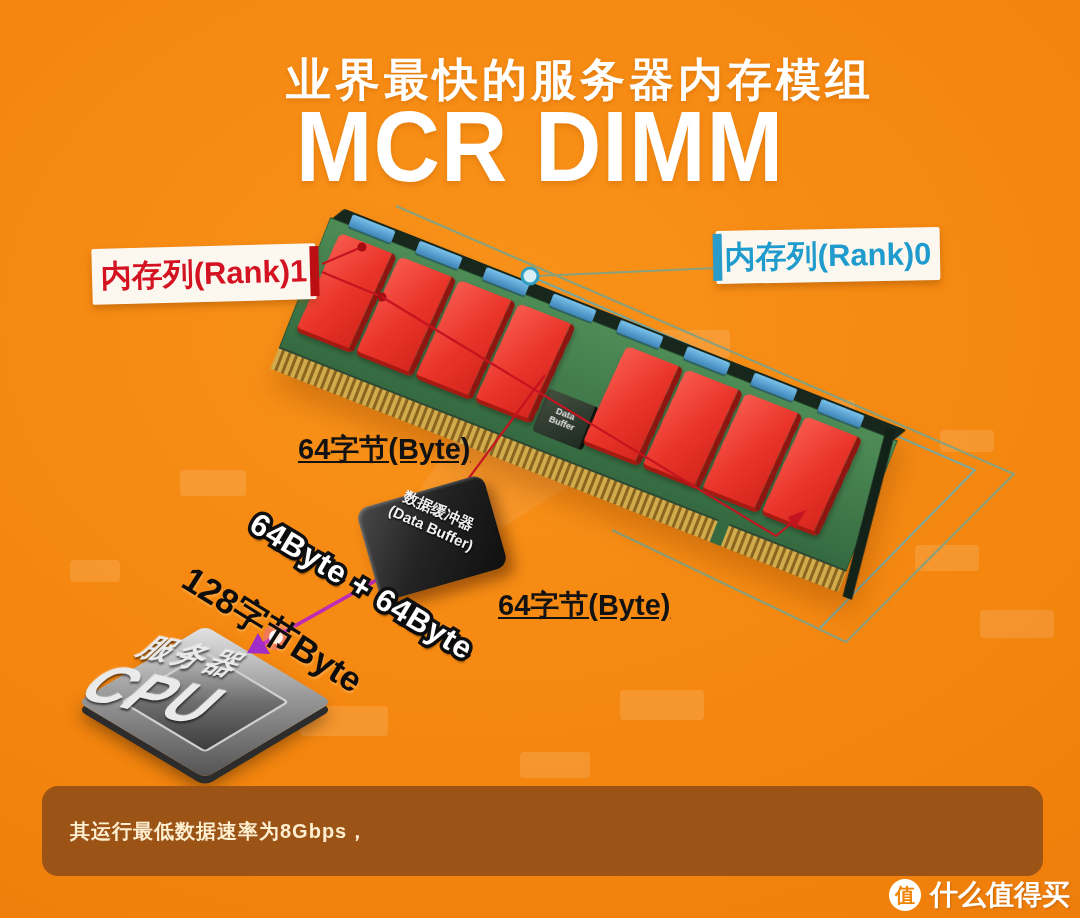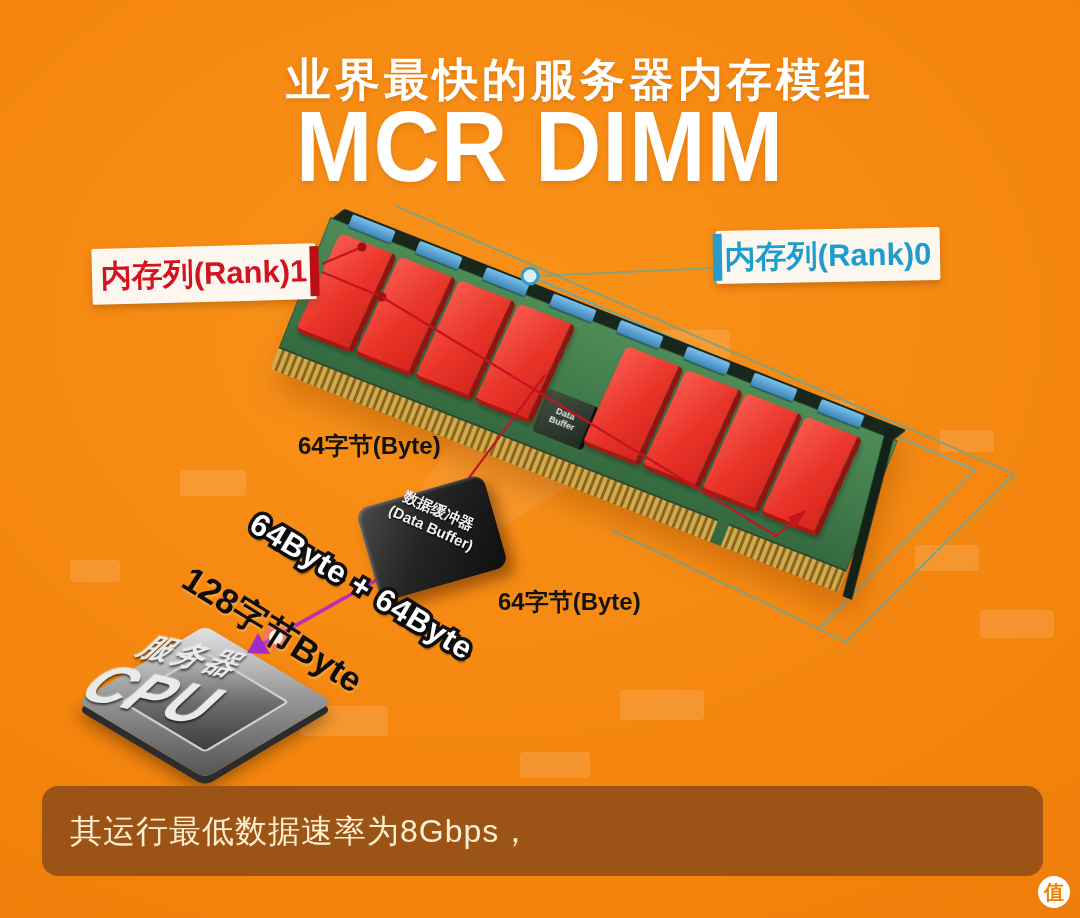--- a/index.html
+++ b/index.html
@@ -46,21 +46,21 @@
   
   .rank-label{height:56px;background:#fcf8ef;z-index:5;display:flex;align-items:center;justify-content:center;
     box-shadow:0 4px 7px rgba(130,60,0,.35);border-radius:2px;font-weight:900;font-size:31px;white-space:nowrap;}
   #rank1{left:92px;top:246px;width:224px;transform:rotate(-1.5deg);color:#d31322;}
   #rank0{left:716px;top:229px;width:224px;height:53px;transform:rotate(-1deg);color:#1f9ccd;}
   .rank-bar{position:absolute;top:3px;bottom:3px;width:9px;}
   #rank1 .rank-bar{right:-3px;background:#bc0f14;}
   #rank0 .rank-bar{left:-3px;background:#2b9cc9;}
 
   
-  .byte-label{z-index:6;font-size:24px;font-weight:900;color:#121212;white-space:nowrap;}
+  .byte-label{z-index:6;font-size:29px;font-weight:900;color:#121212;white-space:nowrap;text-decoration:underline;}
   #byte-top{left:298px;top:430px;}
   #byte-bottom{left:498px;top:586px;}
 
   
   #buffer-chip{left:366px;top:490px;width:132px;height:96px;z-index:5;transform:rotate(-16deg);
     background:linear-gradient(125deg,#4a4a4a 0%,#242424 45%,#0f0f0f 100%);border-radius:12px;
     box-shadow:6px 10px 14px rgba(60,20,0,.45), inset 2px 2px 3px rgba(255,255,255,.22);}
   #buffer-text{left:362px;top:500px;width:146px;z-index:6;transform:rotate(24deg);text-align:center;
     color:#f2f2f2;font-weight:bold;font-size:15px;line-height:19px;text-shadow:1px 1px 2px #000;}
 
@@ -80,21 +80,21 @@
   .cpu-die{position:absolute;left:70px;top:30px;width:120px;height:120px;transform:rotate(45deg);border-radius:6px;
     background:linear-gradient(135deg,#bdbdbd,#6e6e6e 50%,#3c3c3c);border:3px solid #cfcfcf;box-sizing:border-box;}
   #cpu-text{left:108px;top:632px;z-index:4;transform:rotate(13deg) skewX(-34deg);text-align:center;
     color:#eaeaea;text-shadow:2px 2px 2px rgba(0,0,0,.6),-1px -1px 1px rgba(255,255,255,.35);white-space:nowrap;}
   #cpu-text .l1{font-size:30px;font-weight:900;letter-spacing:3px;}
   #cpu-text .l2{font-size:58px;line-height:50px;font-weight:900;letter-spacing:1px;}
 
   
   #footer{left:42px;top:786px;width:1001px;height:90px;background:#9c5316;border-radius:16px;z-index:5;
     display:flex;flex-direction:column;justify-content:center;padding-left:28px;box-sizing:border-box;}
-  #footer .line{color:#fdeecf;font-size:32px;font-weight:normal;line-height:40px;letter-spacing:1px;white-space:nowrap;}
+  #footer .line{color:#fdeecf;font-size:20px;font-weight:bold;line-height:40px;letter-spacing:1px;white-space:nowrap;}
 
   
   #watermark{right:10px;top:876px;z-index:5;display:flex;align-items:center;gap:9px;}
   .wm-badge{width:32px;height:32px;border-radius:50%;background:#ffffff;color:#f08300;font-weight:900;
     font-size:20px;display:flex;align-items:center;justify-content:center;}
   .wm-text{color:#ffffff;font-size:28px;font-weight:bold;text-shadow:1px 1px 2px rgba(150,70,0,.4);white-space:nowrap;}
 </style>
 </head>
 <body>
 
@@ -184,20 +184,21 @@
     <div class="l1">服务器</div>
     <div class="l2">CPU</div>
   </div>
 
   <div class="abs" id="footer">
     <div class="line">其运行最低数据速率为8Gbps，</div>
   </div>
 
   <div class="abs" id="watermark">
     <div class="wm-badge">值</div>
+    <div class="wm-text">什么值得买</div>
   </div>
 
 <div class="pat" style="left: 660px; top: 330px; width: 70px; height: 28px;"></div>
     <div class="pat" style="left: 760px; top: 400px; width: 95px; height: 34px;"></div>
     <div class="pat" style="left: 915px; top: 545px; width: 64px; height: 26px;"></div>
     <div class="pat" style="left: 980px; top: 610px; width: 74px; height: 28px;"></div>
     <div class="pat" style="left: 620px; top: 690px; width: 84px; height: 30px;"></div>
     <div class="pat" style="left: 840px; top: 240px; width: 60px; height: 24px;"></div>
     <div class="pat" style="left: 180px; top: 470px; width: 66px; height: 26px;"></div>
     <div class="pat" style="left: 70px; top: 560px; width: 50px; height: 22px;"></div>

